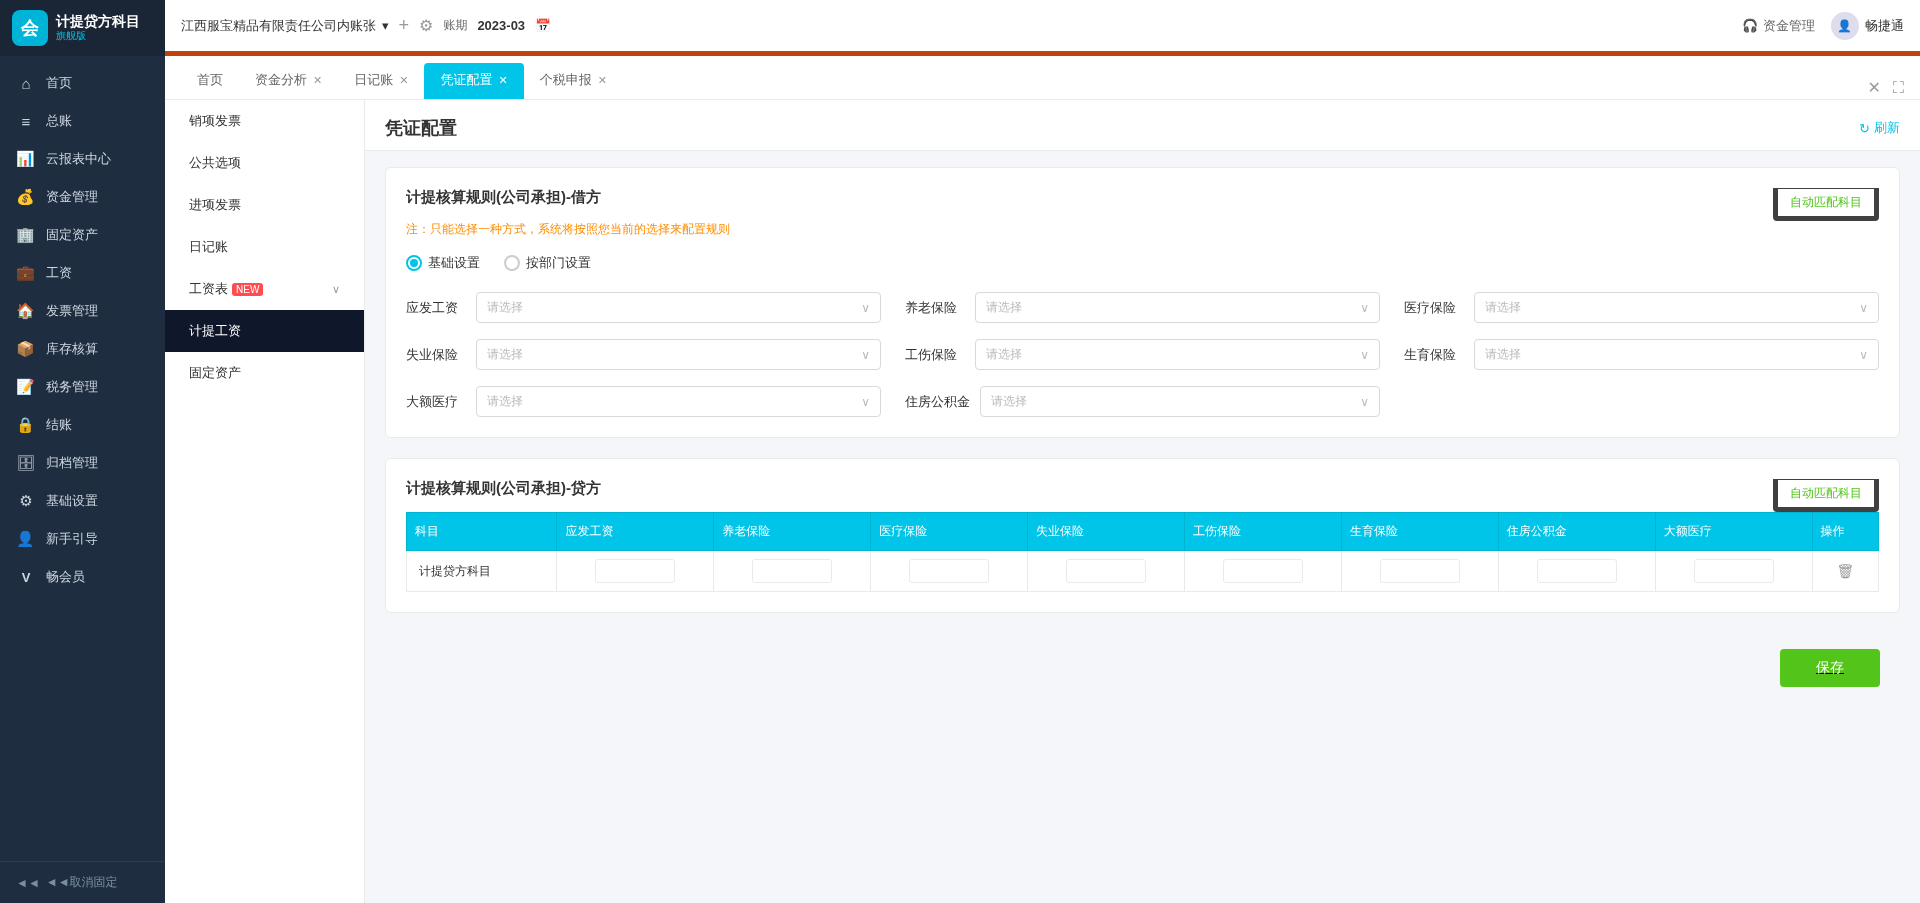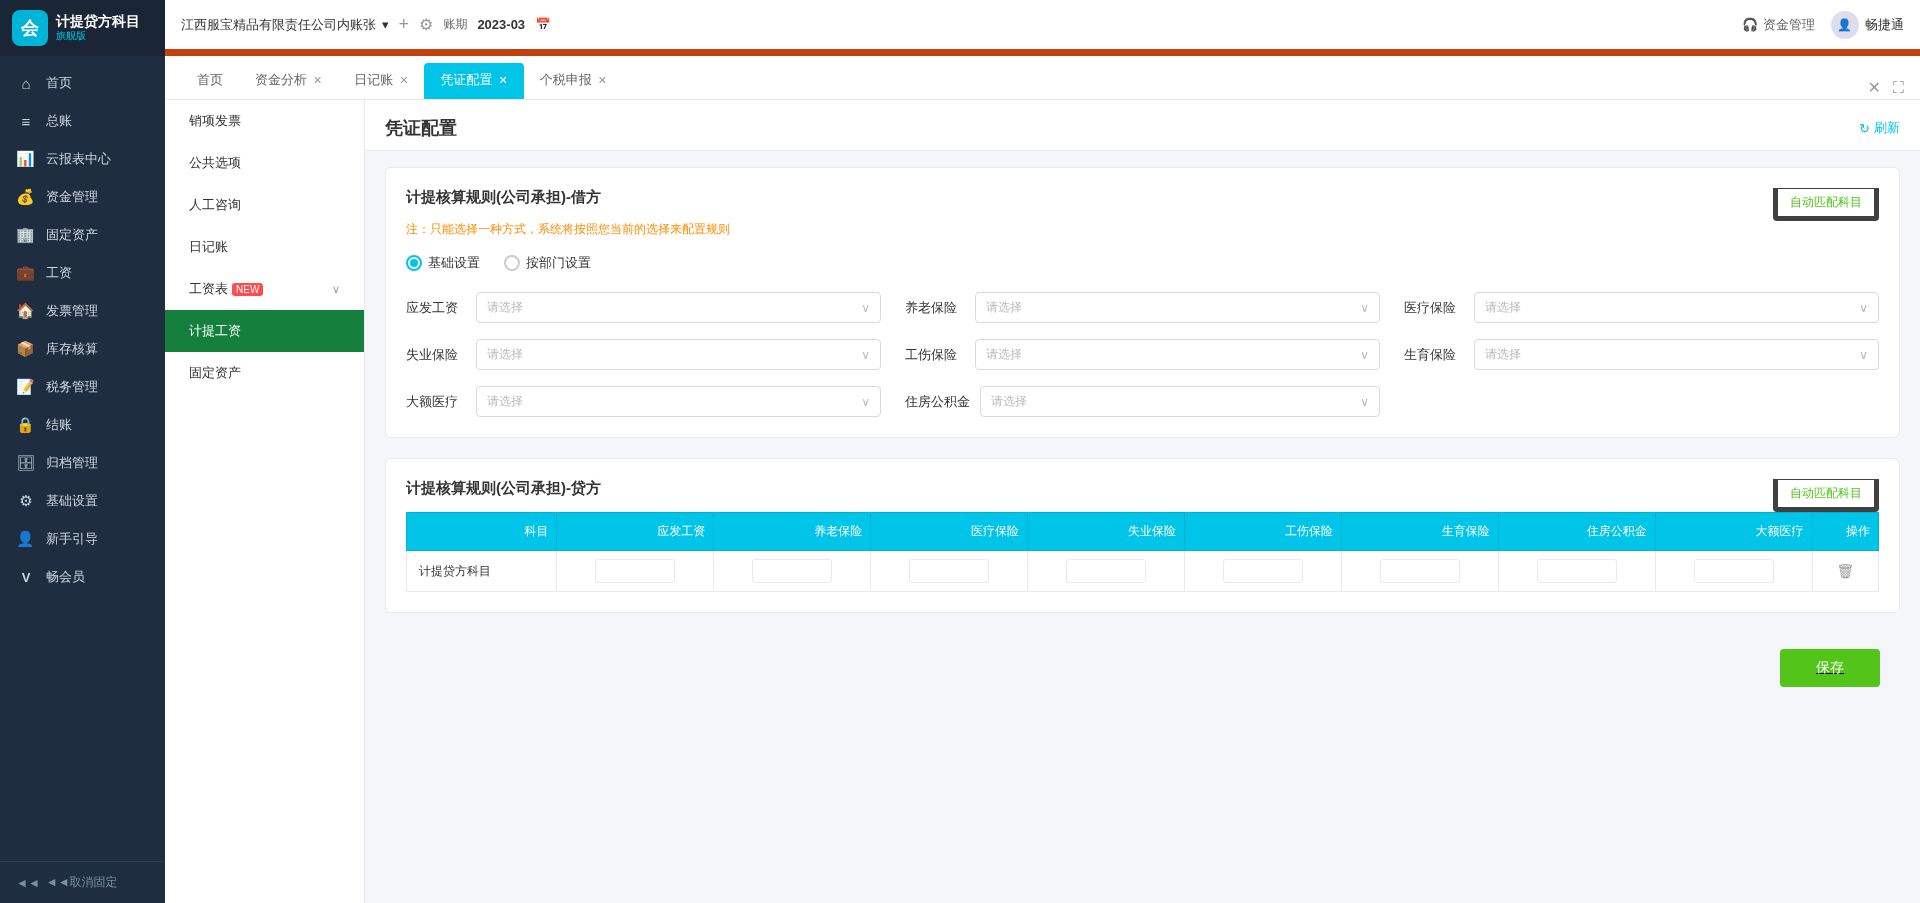--- a/index.html
+++ b/index.html
@@ -68,21 +68,21 @@
       overflow: hidden;
     }
 
     
     .topbar {
       height: 56px;
       background: white;
       display: flex;
       align-items: center;
       padding: 0 16px;
-      border-bottom: 7px solid #c2410c;
+      border-bottom: 5px solid #c2410c;
       justify-content: space-between;
     }
     .topbar-left { display: flex; align-items: center; gap: 10px; }
     .company-select {
       display: flex;
       align-items: center;
       gap: 6px;
       font-size: 13px;
       color: #333;
       cursor: pointer;
@@ -150,21 +150,21 @@
     }
     .left-menu-item {
       padding: 12px 24px;
       font-size: 13px;
       color: #333;
       cursor: pointer;
       display: flex;
       align-items: center;
       justify-content: space-between;
     }
-    .left-menu-item.active { background: #15803d; color: white; }
+    .left-menu-item.active { background: #0f172a; color: white; }
     .left-menu-sub { padding: 10px 32px; font-size: 13px; color: #333; cursor: pointer; }
     .new-badge {
       background: #ff4d4f;
       color: white;
       font-size: 10px;
       padding: 1px 4px;
       border-radius: 3px;
       margin-left: 4px;
     }
     .expand-icon { font-size: 11px; color: #999; }
@@ -259,21 +259,21 @@
     }
 
     
     .table-wrapper { width: 100%; overflow-x: auto; }
     table { width: 100%; border-collapse: collapse; }
     thead tr { background: #00c4e8; }
     thead th {
       padding: 10px 8px;
       font-size: 12px;
       color: white;
-      text-align: right;
+      text-align: left;
       border: 1px solid #00b4d0;
       font-weight: normal;
     }
     tbody tr { background: white; }
     tbody td {
       padding: 8px;
       font-size: 12px;
       color: #333;
       border: 1px solid #e8eaec;
       text-align: center;
@@ -441,21 +441,21 @@
   <div class="page-content">
 
     <div class="left-panel">
       <div class="left-menu-item">
         <span>销项发票</span>
       </div>
       <div class="left-menu-item">
         <span>公共选项</span>
       </div>
       <div class="left-menu-item">
-        <span>人工咨询</span>
+        <span>进项发票</span>
       </div>
       <div class="left-menu-item">
         <span>日记账</span>
       </div>
       <div class="left-menu-item">
         <span>工资表<span class="new-badge">NEW</span></span>
         <span class="expand-icon">∨</span>
       </div>
       <div class="left-menu-item active">
         <span>计提工资</span>

